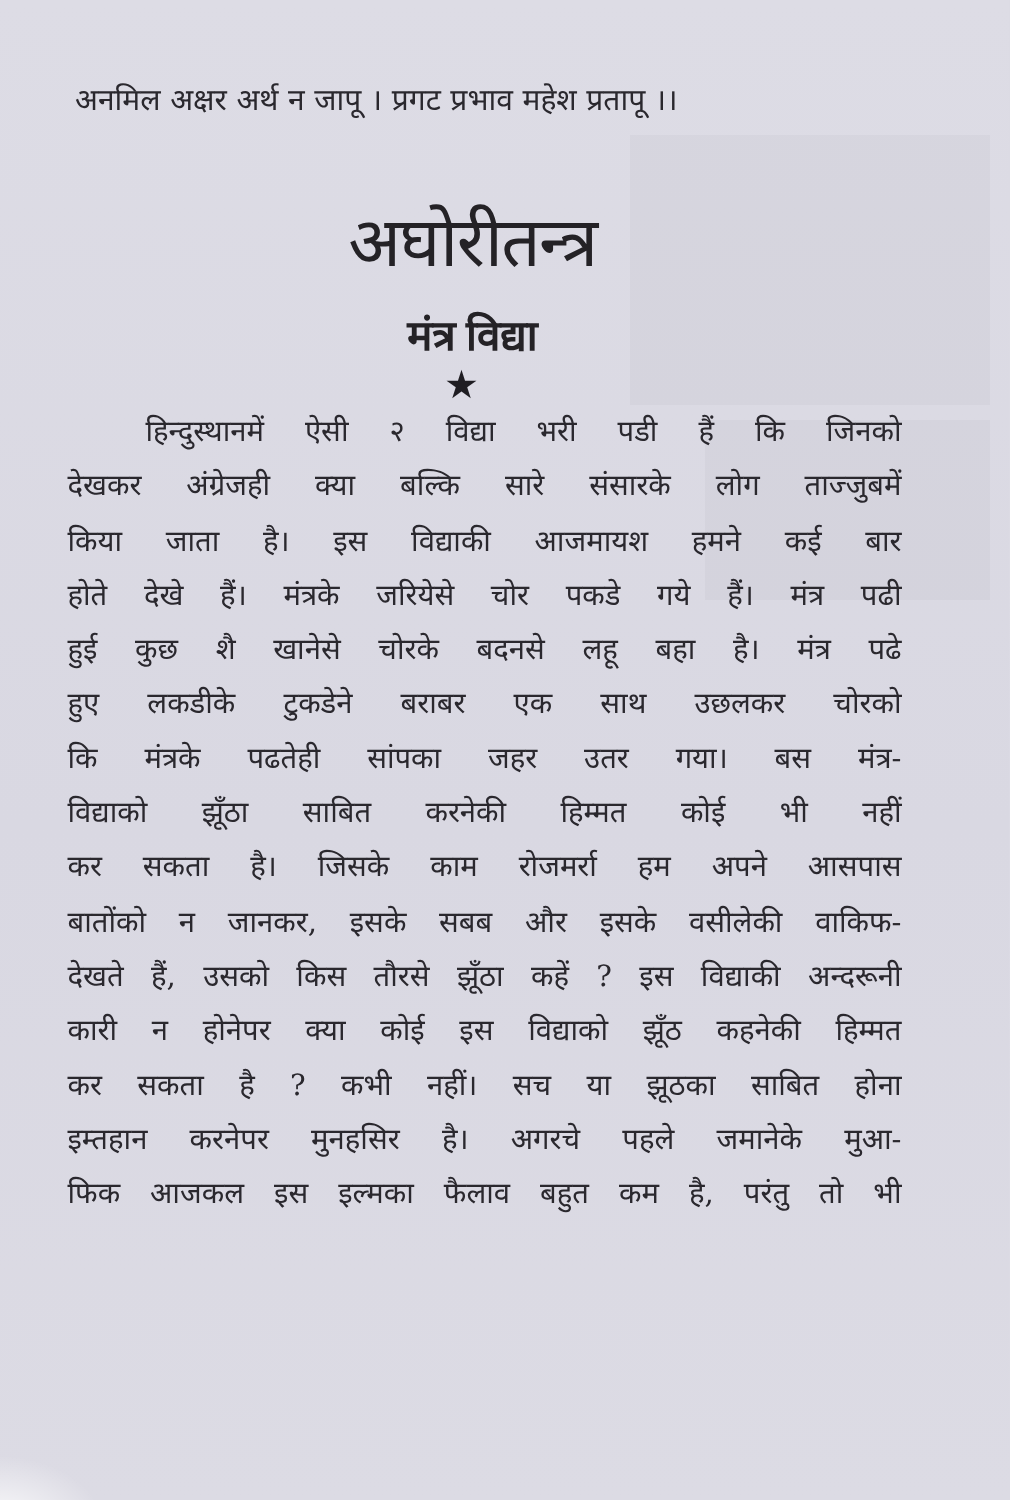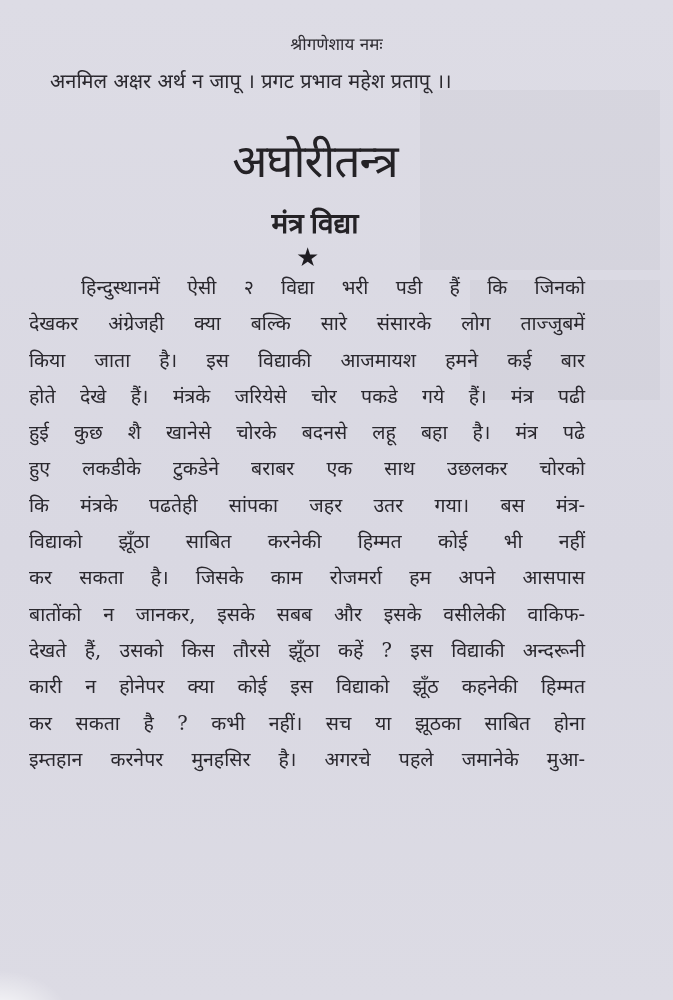--- a/index.html
+++ b/index.html
@@ -15,56 +15,55 @@
     background: linear-gradient(180deg, #dddce5 0%, #d9d8e2 55%, #dcdbe4 100%);
   }
   .bleed {
     position: absolute; background: rgba(120,118,130,0.06);
   }
   .invocation {
     position: absolute; top: 32px; left: 0; width: 673px;
     text-align: center; font-size: 17px; color: #2e2c32;
   }
   .verse {
-    position: absolute; top: 67px; left: 50px; width: 560px;
+    position: absolute; top: 52px; left: 50px; width: 560px;
     text-align: left; font-size: 20px; white-space: nowrap; color: #2a282e;
   }
   .title {
     position: absolute; top: 128px; left: 0; width: 630px;
     text-align: center; font-size: 46px; font-weight: normal; color: #242226;
     letter-spacing: -1px;
   }
   .subtitle {
     position: absolute; top: 203px; left: 0; width: 630px;
     text-align: center; font-size: 28px; font-weight: bold; color: #242226; font-family: Liberation Serif, serif;
   }
   .star {
     position: absolute; top: 244px; left: 296px; font-size: 26px; color: #1f1d22;
     line-height: 1;
   }
   .body-text {
-    position: absolute; top: 270px; left: 29px; width: 556px;
+    position: absolute; top: 270px; left: 45px; width: 556px;
     font-size: 19.5px; line-height: 36.3px; color: #2a282e;
   }
   .line { display: block; white-space: nowrap; text-align: justify; text-align-last: justify; }
   .line.first { padding-left: 52px; }
   .line.last { text-align-last: justify; }
   .corner-shadow {
     position: absolute; left: -20px; bottom: -30px; width: 90px; height: 60px;
     background: radial-gradient(ellipse at 20% 80%, rgba(255,255,255,0.9), rgba(255,255,255,0) 70%);
   }
 </style>
 </head>
 <body>
 
 <div class="page">
   <div class="bleed" style="left:420px;top:90px;width:240px;height:180px;"></div>
   <div class="bleed" style="left:470px;top:280px;width:190px;height:120px;"></div>
 
-  <div class="invocation">श्रीगणेशाय नमः</div>
   <div class="verse">अनमिल अक्षर अर्थ न जापू । प्रगट प्रभाव महेश प्रतापू ।।</div>
 
   <div class="title">अघोरीतन्त्र</div>
   <div class="subtitle">मंत्र विद्या</div>
   <div class="star">★</div>
 
   <div class="body-text">
     <span class="line first">हिन्दुस्थानमें ऐसी २ विद्या भरी पडी हैं कि जिनको</span>
     <span class="line">देखकर अंग्रेजही क्या बल्कि सारे संसारके लोग ताज्जुबमें</span>
     <span class="line">किया जाता है। इस विद्याकी आजमायश हमने कई बार</span>
@@ -72,16 +71,17 @@
     <span class="line">हुई कुछ शै खानेसे चोरके बदनसे लहू बहा है। मंत्र पढे</span>
     <span class="line">हुए लकडीके टुकडेने बराबर एक साथ उछलकर चोरको</span>
     <span class="line">कि मंत्रके पढतेही सांपका जहर उतर गया। बस मंत्र-</span>
     <span class="line">विद्याको झूँठा साबित करनेकी हिम्मत कोई भी नहीं</span>
     <span class="line">कर सकता है। जिसके काम रोजमर्रा हम अपने आसपास</span>
     <span class="line">बातोंको न जानकर, इसके सबब और इसके वसीलेकी वाकिफ-</span>
     <span class="line">देखते हैं, उसको किस तौरसे झूँठा कहें ? इस विद्याकी अन्दरूनी</span>
     <span class="line">कारी न होनेपर क्या कोई इस विद्याको झूँठ कहनेकी हिम्मत</span>
     <span class="line">कर सकता है ? कभी नहीं। सच या झूठका साबित होना</span>
     <span class="line">इम्तहान करनेपर मुनहसिर है। अगरचे पहले जमानेके मुआ-</span>
+    <span class="line last">फिक आजकल इस इल्मका फैलाव बहुत कम है, परंतु तो भी</span>
   </div>
 
   <div class="corner-shadow"></div>
 </div>
 
 </body></html>

